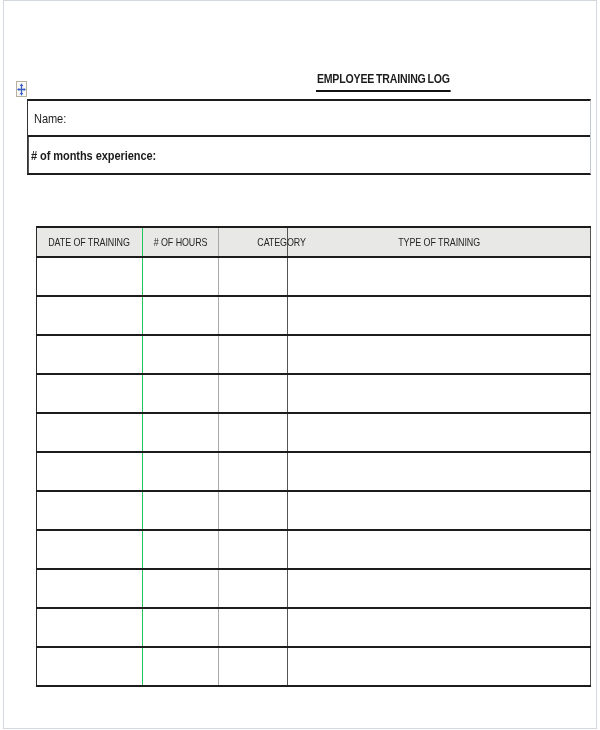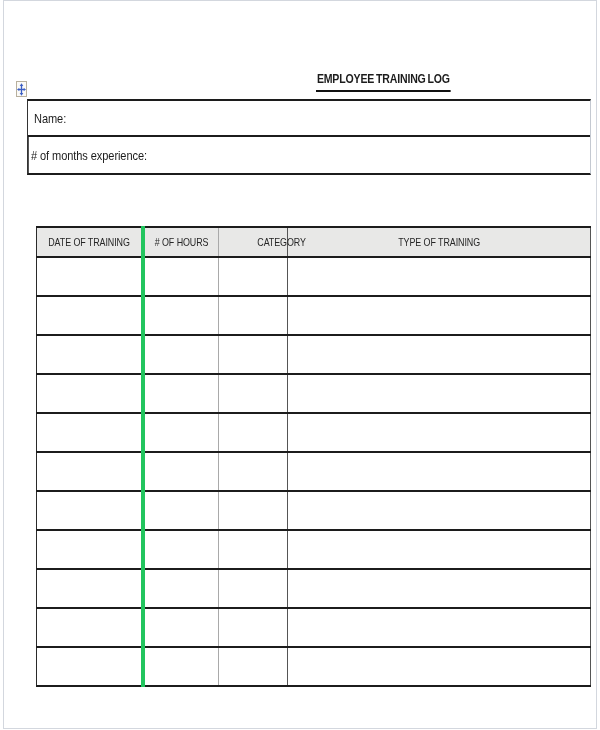--- a/index.html
+++ b/index.html
@@ -47,40 +47,40 @@
     border-right:1px solid #c4c9d1;
     font-size:13px;
   }
   .info-row1{
     height:36px;box-sizing:border-box;
     border-bottom:2px solid var(--table-border,#1c1c1c);
     display:flex;align-items:center;padding-left:6px;
   }
   .info-row2{height:36px;box-sizing:border-box;display:flex;}
   .info-cell-a{width:257px;display:flex;align-items:center;padding-left:6px;box-sizing:border-box;}
-  .info-cell-b{flex:1;border-left:1px solid #555;display:flex;align-items:center;padding-left:2px;box-sizing:border-box;}
+  .info-cell-b{flex:1;border-left:1px solid #555;display:flex;align-items:center;padding-left:2px;box-sizing:border-box;font-weight:bold;}
 
   
   table.log{
     position:absolute;left:36px;top:226px;width:554px;
     border-collapse:collapse;table-layout:fixed;
   }
   table.log th, table.log td{
     padding:0;margin:0;
     border-bottom:2px solid var(--table-border,#1c1c1c);
   }
   table.log th{
     border-top:2px solid var(--table-border,#1c1c1c);
     height:28px;background:var(--header-row-bg,#e8e8e7);
     font-weight:normal;font-size:10.5px;color:#262626;
     text-align:center;vertical-align:middle;
   }
   table.log td{height:37px;background:#ffffff;}
   table.log th:first-child, table.log td:first-child{border-left:1px solid #2a2a2a;margin-top:33px;}
-  table.log th:nth-child(2), table.log td:nth-child(2){border-left:4px solid #22c55e;}
+  table.log th:nth-child(2), table.log td:nth-child(2){border-left:1px solid #22c55e;}
   table.log th:nth-child(3), table.log td:nth-child(3){border-left:1px solid var(--gray-divider,#a9a9a9);padding-left:34px;}
   table.log th:nth-child(4), table.log td:nth-child(4){border-left:1px solid #555;}
   table.log th:last-child, table.log td:last-child{border-right:1px solid #555;margin-top:32px;}
 </style>
 </head>
 <body>
 
 <div class="frame"></div>
 
 <div class="move-handle" title="">

